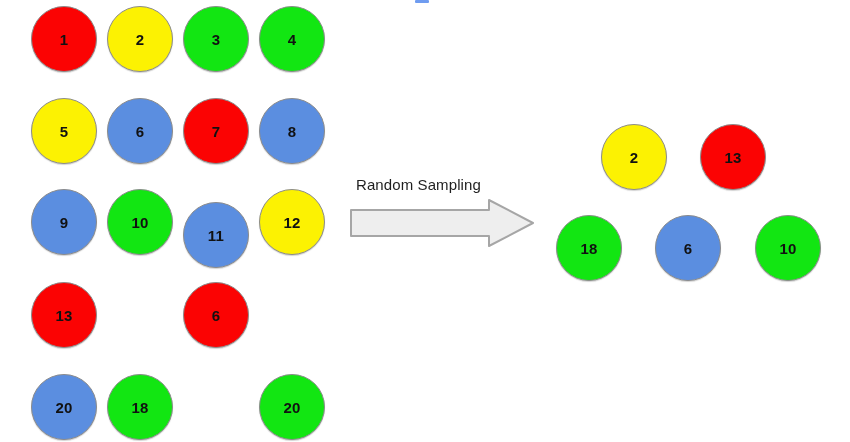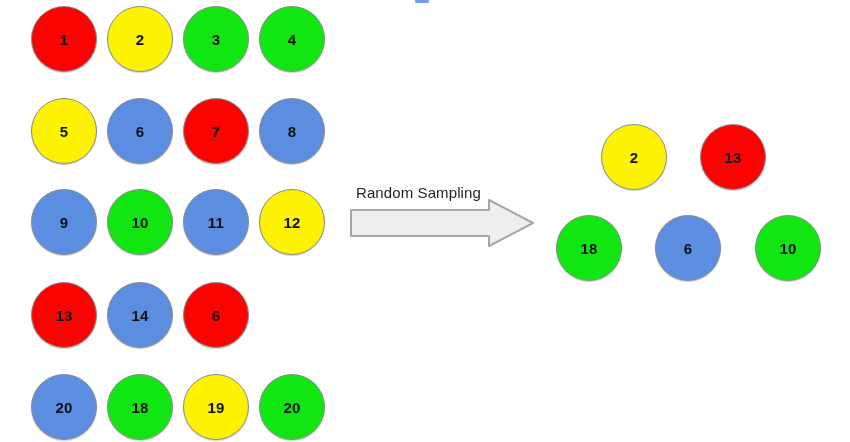--- a/index.html
+++ b/index.html
@@ -64,21 +64,21 @@
   #arrow-group {
     position: absolute;
     left: 345px;
     top: 172px;
     width: 195px;
     height: 80px;
   }
   #arrow-label {
     position: absolute;
     left: 11px;
-    top: 12px;
+    top: 4px;
     font-family: "Liberation Sans", sans-serif;
     font-size: 15px;
     font-weight: 400;
     color: #1f1f1f;
     white-space: nowrap;
     letter-spacing: 0.1px;
     text-align: right;
   }
   #arrow-shape {
     position: absolute;
@@ -130,43 +130,37 @@
       </div>
       <div class="ball c-blue" style="left: 259px; top: 98px; width: 66px; height: 66px;">
         <span class="ball-label">8</span>
       </div>
       <div class="ball c-blue" style="left: 31px; top: 189px; width: 66px; height: 66px;">
         <span class="ball-label">9</span>
       </div>
       <div class="ball c-green" style="left: 107px; top: 189px; width: 66px; height: 66px;">
         <span class="ball-label">10</span>
       </div>
-      <div class="ball c-blue" style="left: 183px; top: 189px; width: 66px; height: 66px;">
+      <div class="ball c-blue" style="left: 183px; top: 202px; width: 66px; height: 66px;">
         <span class="ball-label">11</span>
       </div>
       <div class="ball c-yellow" style="left: 259px; top: 189px; width: 66px; height: 66px;">
         <span class="ball-label">12</span>
       </div>
       <div class="ball c-red" style="left: 31px; top: 282px; width: 66px; height: 66px;">
         <span class="ball-label">13</span>
-      </div>
-      <div class="ball c-blue" style="left: 107px; top: 282px; width: 66px; height: 66px;">
-        <span class="ball-label">14</span>
       </div>
       <div class="ball c-red" style="left: 183px; top: 282px; width: 66px; height: 66px;">
         <span class="ball-label">6</span>
       </div>
       <div class="ball c-blue" style="left: 31px; top: 374px; width: 66px; height: 66px;">
         <span class="ball-label">20</span>
       </div>
       <div class="ball c-green" style="left: 107px; top: 374px; width: 66px; height: 66px;">
         <span class="ball-label">18</span>
-      </div>
-      <div class="ball c-yellow" style="left: 183px; top: 374px; width: 66px; height: 66px;">
-        <span class="ball-label">19</span>
       </div>
       <div class="ball c-green" style="left: 259px; top: 374px; width: 66px; height: 66px;">
         <span class="ball-label">20</span>
       </div>
     </div>
 
   <div id="arrow-group">
     <div id="arrow-label">Random Sampling</div>
     <div id="arrow-shape">
       <svg width="186" height="50" viewBox="0 0 186 50" xmlns="http://www.w3.org/2000/svg">

